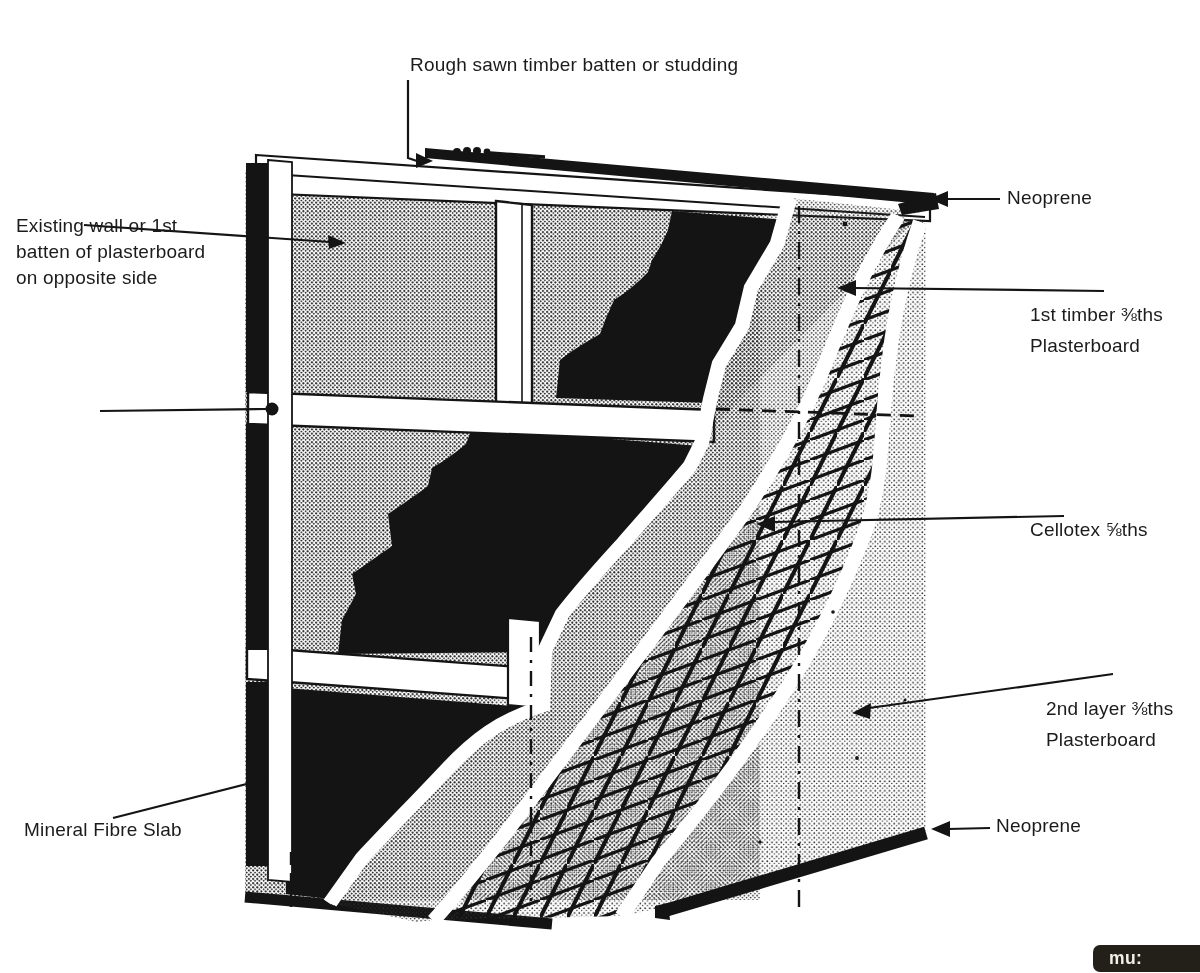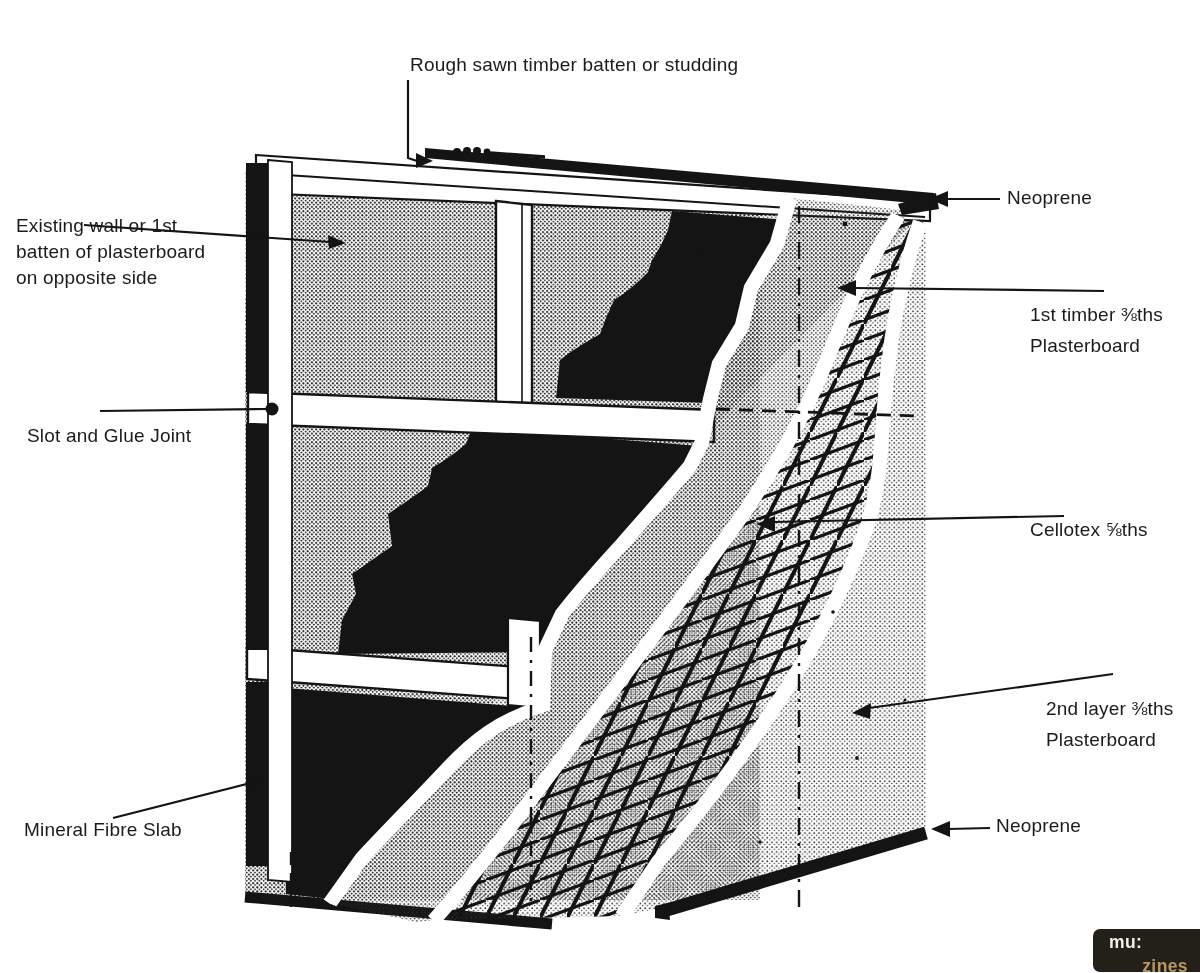--- a/index.html
+++ b/index.html
@@ -11,21 +11,21 @@
   #lbl-rough{left:410px;top:52px;}
   #lbl-existing{left:16px;top:213px;}
   #lbl-slot{left:27px;top:423px;}
   #lbl-mineral{left:24px;top:817px;}
   #lbl-neo-top{left:1007px;top:185px;}
   #lbl-first{left:1030px;top:299px;line-height:31px;}
   #lbl-cellotex{left:1030px;top:517px;}
   #lbl-second{left:1046px;top:693px;line-height:31px;}
   #lbl-neo-bot{left:996px;top:813px;}
   .badge{position:absolute;right:0;bottom:1px;height:27px;display:flex;align-items:center;
-         background:#231f19;border-radius:7px 0 0 7px;padding:0 12px 16px 16px;
+         background:#231f19;border-radius:7px 0 0 7px;padding:0 12px 0 16px;
          font-size:17.5px;font-weight:bold;letter-spacing:.4px;}
   .badge .w{color:#f2efe7;}
   .badge .t{color:#b7985f;margin-top:48px;}
 </style>
 </head>
 <body>
 
 <div class="page">
 
 <svg width="1200" height="973" viewBox="0 0 1200 973">
@@ -187,21 +187,20 @@
 </svg>
 
 <div class="lbl" id="lbl-rough">Rough sawn timber batten or studding</div>
 
 <div class="lbl" id="lbl-existing">
   <span class="ln">Existing wall or 1st</span>
   <span class="ln">batten of plasterboard</span>
   <span class="ln">on opposite side</span>
 </div>
 
-<div class="lbl" id="lbl-slot">Slot and Glue Joint</div>
 
 <div class="lbl" id="lbl-mineral">Mineral Fibre Slab</div>
 
 <div class="lbl" id="lbl-neo-top">Neoprene</div>
 
 <div class="lbl" id="lbl-first">
   <span class="ln">1st timber ⅜ths</span>
   <span class="ln">Plasterboard</span>
 </div>
 

